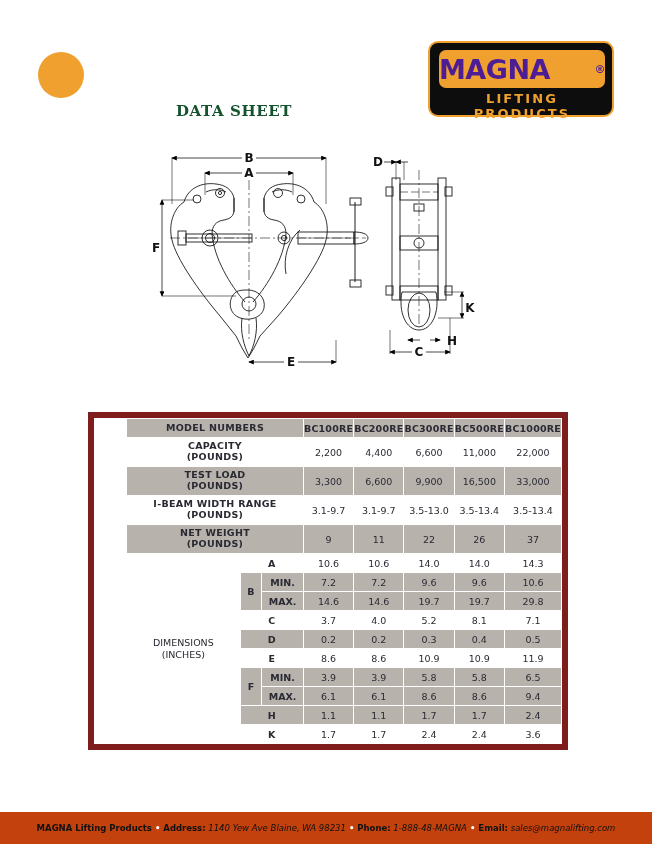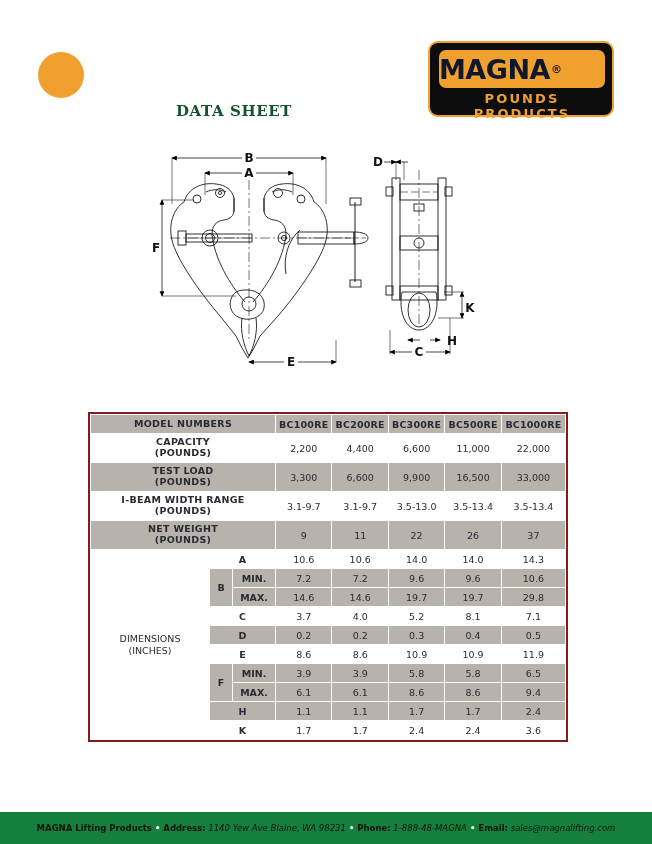--- a/index.html
+++ b/index.html
@@ -31,39 +31,39 @@
     position:absolute;left:428px;top:41px;width:186px;height:76px;
     background:#0d0d0d;border:2px solid #f0a02f;border-radius:10px;
     box-sizing:border-box;
   }
   .logo-panel{
     position:absolute;left:9px;top:7px;width:166px;height:38px;
     background:#f0a02f;border-radius:7px;
   }
   .logo-word{
     position:absolute;left:0;top:0;width:166px;height:38px;
-    display:flex;align-items:center;justify-content:flex-start;
+    display:flex;align-items:center;justify-content:space-between;
     font-family:"DejaVu Sans", sans-serif;
     font-weight:bold;font-size:27px;letter-spacing:-0.5px;
-    color:#0f172a;
+    color:#4c1d95;
   }
   .logo-reg{font-size:11px;vertical-align:super;margin-left:1px;}
   .logo-sub{
     position:absolute;left:9px;top:48px;width:166px;
     text-align:center;
     font-family:"DejaVu Sans", sans-serif;
     font-weight:bold;font-size:13px;letter-spacing:2.1px;
     color:#f0a02f;
   }
   
   .drawing{position:absolute;left:150px;top:140px;width:370px;height:230px;}
   
   .table-wrap{position:absolute;left:88px;top:412px;width:480px;}
   table.spec{border-collapse:separate;border-spacing:1px;width:480px;
-    background:#ffffff;border:2px solid #7f1d1d;}
+    background:#ffffff;border:6px solid #7f1d1d;padding-left:32px;}
   table.spec td{
     font-family:"DejaVu Sans", sans-serif;
     font-size:9.5px;color:#2a2a33;text-align:center;
     vertical-align:middle;padding:0;height:18px;
   }
   td.lbl{
     font-family:"DejaVu Serif", serif;font-weight:bold;
     font-size:11px;color:#1a1a2a;letter-spacing:0.3px;line-height:1.15;
   }
   td.hdr-lbl{font-size:12px;}
@@ -82,21 +82,21 @@
   td.dimhead{
     font-family:"DejaVu Serif", serif;font-weight:normal;
     font-size:11.5px;color:#1a1a2a;line-height:1.2;margin-left:28px;
   }
   .g{background:#b8b2ad;}
   .w{background:#ffffff;}
   .r2{height:28px;}
   
   .footer{
     position:absolute;left:0;top:812px;width:652px;height:32px;
-    background:#15803d;display:flex;align-items:center;justify-content:center;
+    background:#c2410c;display:flex;align-items:center;justify-content:center;
   }
   .footer-text{
     font-family:"DejaVu Sans", sans-serif;font-size:8.5px;color:#111111;
     white-space:nowrap;
   }
   .fb{font-weight:bold;}
   .fi{font-style:italic;}
   .dotsep{color:#ffffff;font-weight:bold;margin:0 3px;}
 </style>
 </head>
@@ -106,21 +106,21 @@
   <div class="orange-dot"></div>
   <div class="sub-title">DATA SHEET</div>
 
   <div class="logo">
     <div class="logo-panel">
       <div class="logo-word">
         <span>MAGNA</span>
           <span class="logo-reg">®</span>
       </div>
     </div>
-    <div class="logo-sub">POUNDS PRODUCTS</div>
+    <div class="logo-sub">LIFTING PRODUCTS</div>
   </div>
 </div>
 
 <div class="drawing">
 <svg width="370" height="230" viewBox="0 0 370 230">
   <defs>
     <marker id="ar" markerWidth="7" markerHeight="7" refX="6" refY="3" orient="auto">
       <path d="M0,0 L7,3 L0,6 z" fill="#000"></path>
     </marker>
     <marker id="al" markerWidth="7" markerHeight="7" refX="1" refY="3" orient="auto">

